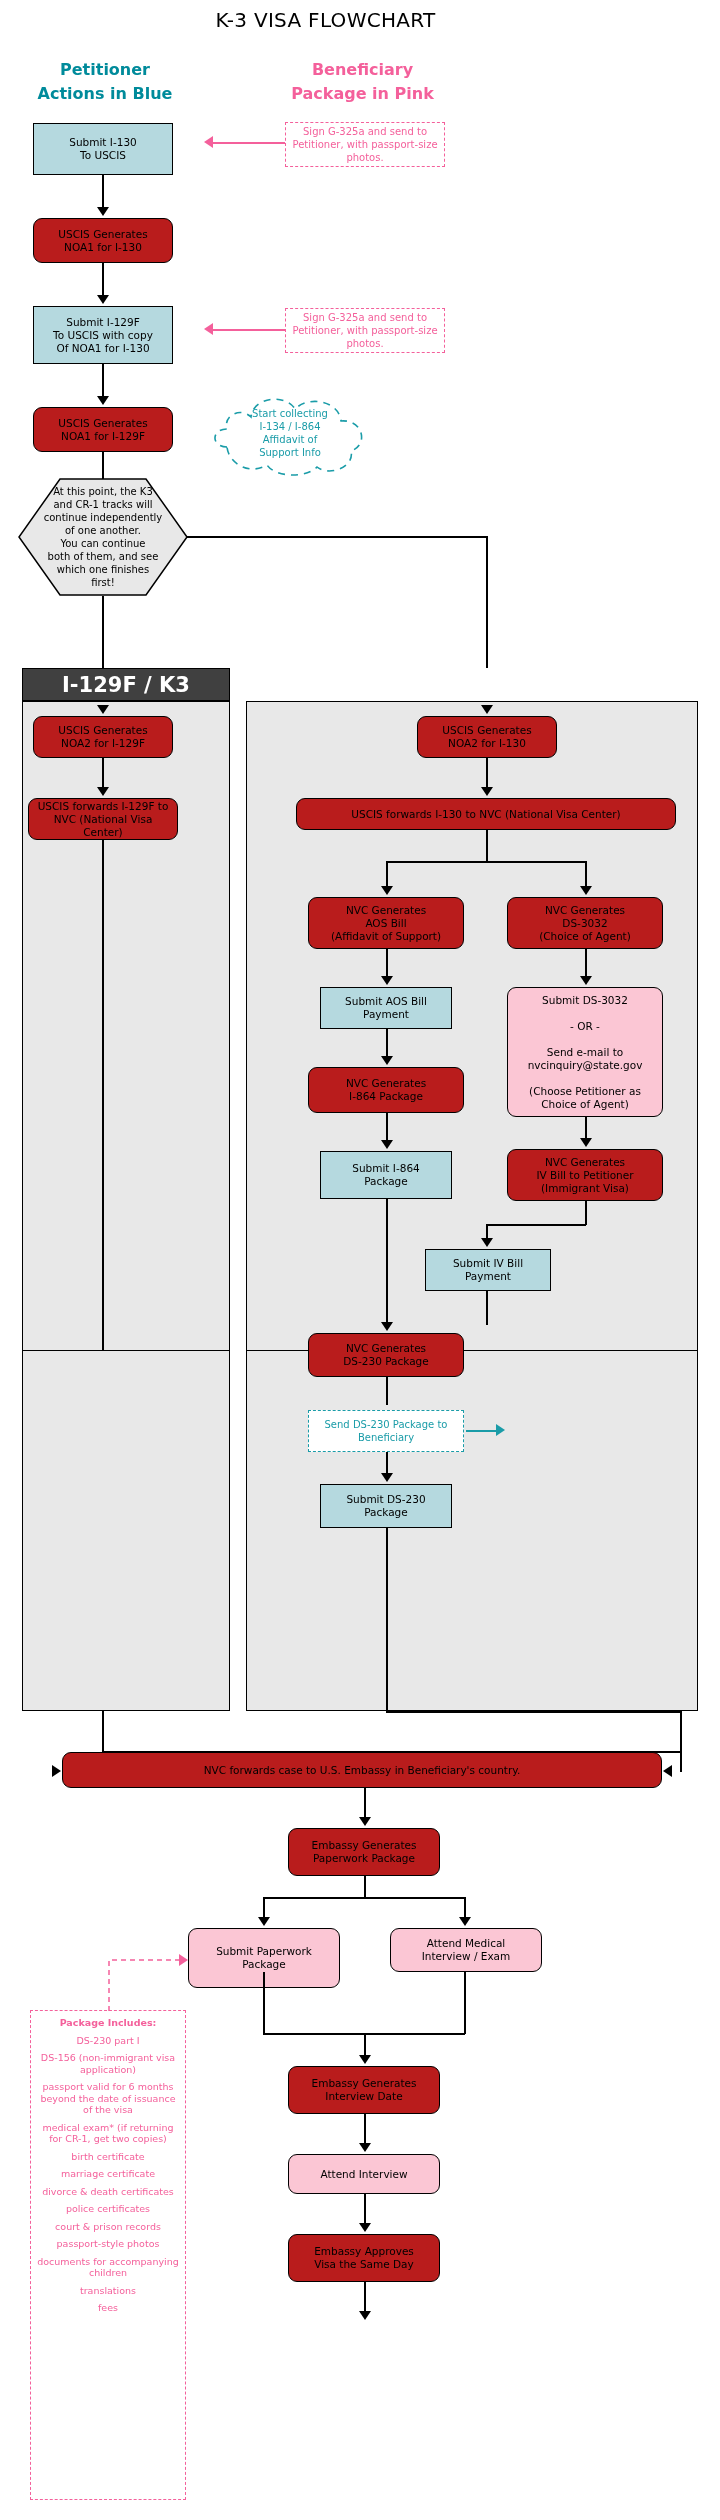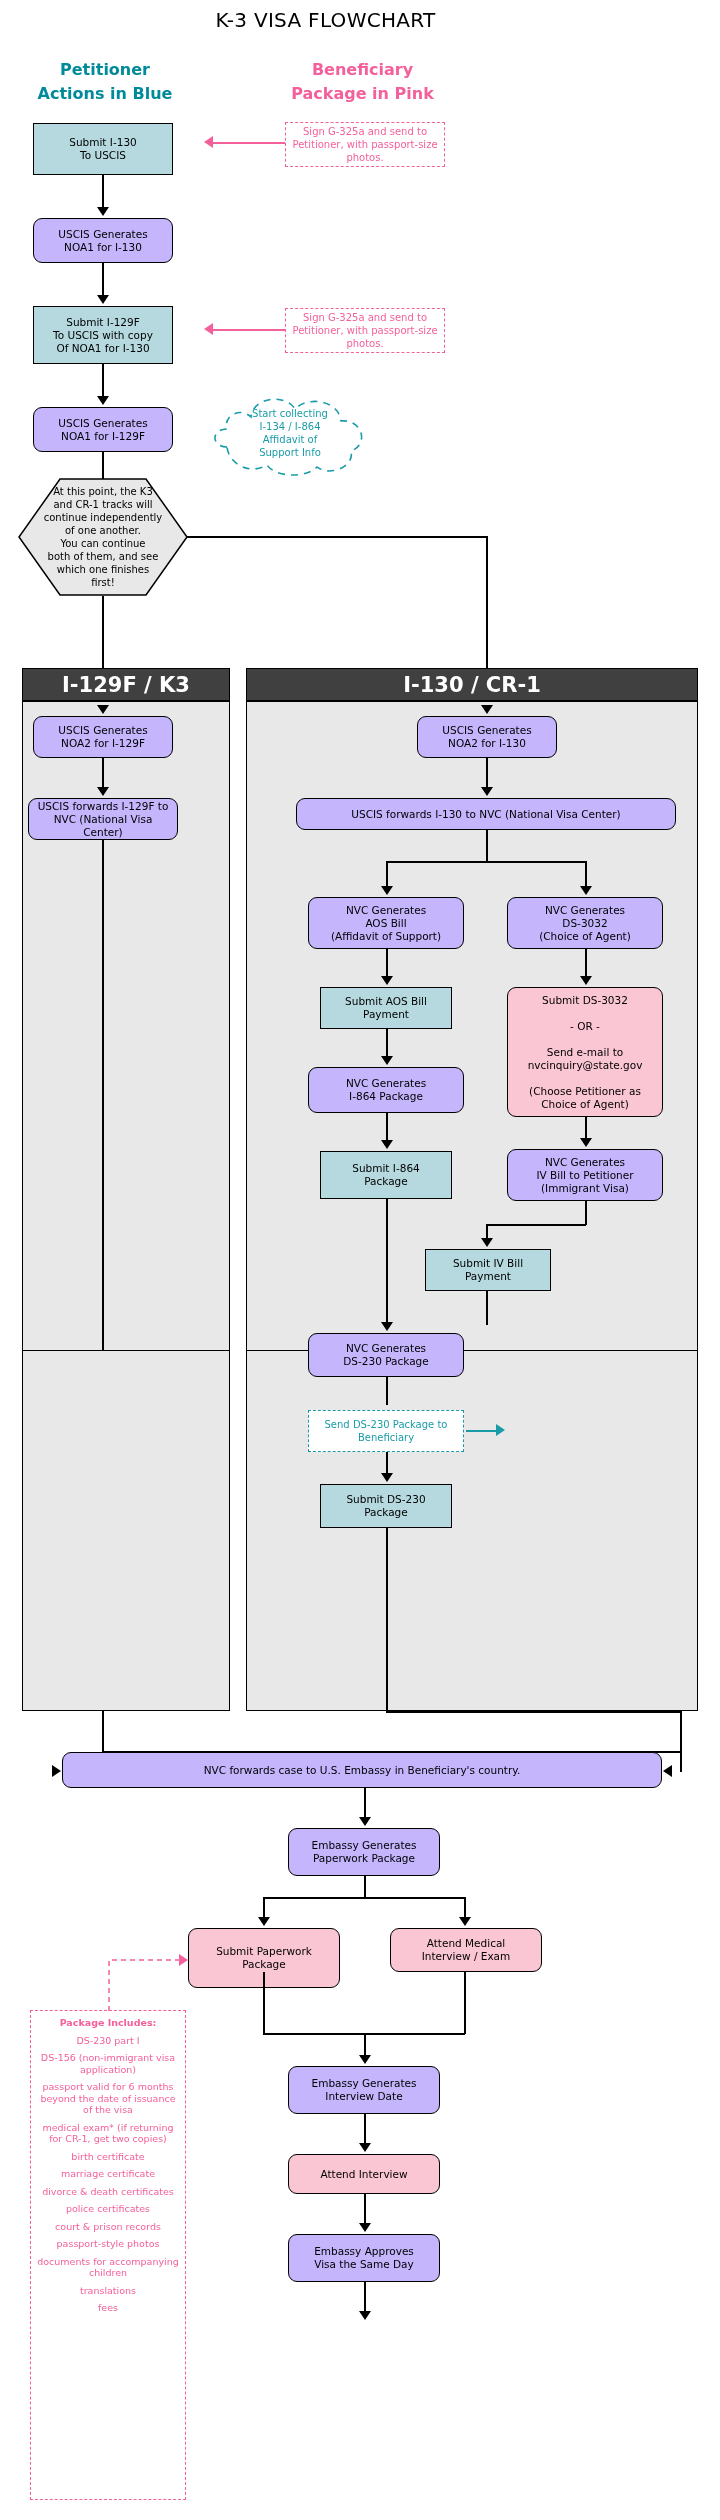--- a/index.html
+++ b/index.html
@@ -28,21 +28,21 @@
 
   
   .node{
     border:1.5px solid #000;
     display:flex; align-items:center; justify-content:center;
     text-align:center;
     font-size:10.5px; line-height:13px; color:#000;
     padding:3px 4px;
   }
   .node.blue{background:#B5D9DF;}
-  .node.yellow{background:#c4b5fd;border-radius:9px;}
+  .node.yellow{background:#b91c1c;border-radius:9px;}
   .node.pink{background:#FBC6D4;border-radius:9px;}
 
   
   .note{
     border:1.5px dashed #F4609B; background:#fff;
     display:flex;align-items:center;justify-content:center;text-align:center;
     font-size:10px;line-height:13px;color:#F4609B;padding:3px 5px;
   }
   .note.teal{border-color:#1A9CA8;color:#1A9CA8;}
 
@@ -170,21 +170,20 @@
 
   <div class="abs arw down" style="left:97px;top:705px;"></div>
   <div class="abs node yellow pre" style="left:33px;top:716px;width:140px;height:42px;">USCIS Generates
 NOA2 for I-129F</div>
   <div class="abs ln v" style="left:102px;top:758px;height:32px;"></div>
   <div class="abs arw down" style="left:97px;top:787px;"></div>
   <div class="abs node yellow pre" style="left:28px;top:798px;width:150px;height:42px;">USCIS forwards I-129F to
 NVC (National Visa Center)</div>
   <div class="abs ln v" style="left:102px;top:840px;height:511px;"></div>
 
-  <div class="abs lanehead" style="left:246px;top:668px;width:452px;height:33px;">I-130 / CR-1</div>
   <div class="abs lane" style="left:246px;top:701px;width:452px;height:650px;"></div>
 
   <div class="abs arw down" style="left:481px;top:705px;"></div>
   <div class="abs node yellow pre" style="left:417px;top:716px;width:140px;height:42px;">USCIS Generates
 NOA2 for I-130</div>
   <div class="abs ln v" style="left:486px;top:758px;height:32px;"></div>
   <div class="abs arw down" style="left:481px;top:787px;"></div>
 
   <div class="abs node yellow" style="left:296px;top:798px;width:380px;height:32px;">USCIS forwards I-130 to NVC (National Visa Center)</div>
 

